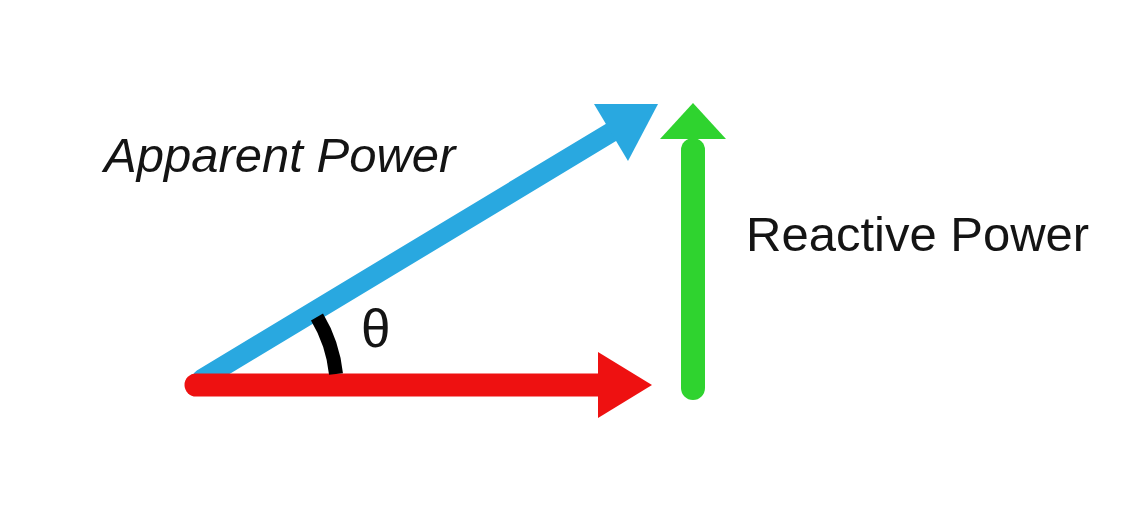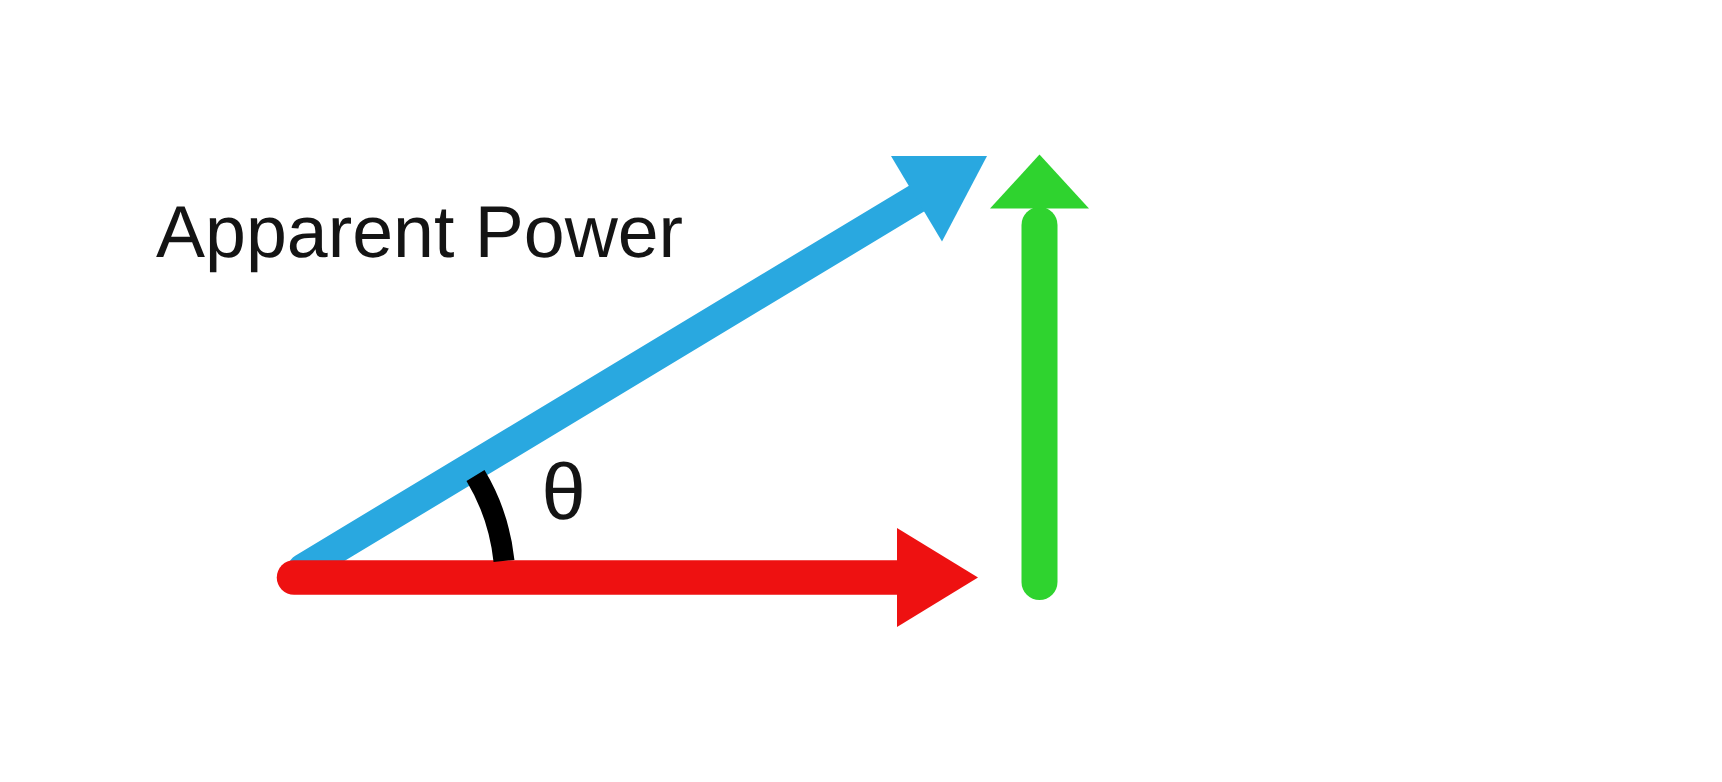--- a/index.html
+++ b/index.html
@@ -24,21 +24,21 @@
   }
   .vec-label {
     position: absolute;
     color: #141414;
     font-weight: 500;
     font-size: 49px;
     line-height: 1;
     white-space: nowrap;
     user-select: none;
   }
-  .label-apparent { left: 104px; top: 131px; }
+  .label-apparent { left: 104px; top: 131px; font-style: italic; }
   .label-reactive { left: 746px; top: 210px; }
   .label-real     { left: 262px; top: 424px; }
   .label-theta    { left: 361px; top: 302px; font-size: 53px; font-weight: 500; }
 </style>
 </head>
 <body>
 
 <div class="canvas">
 
   <svg class="diagram-svg" viewBox="0 0 1148 521" xmlns="http://www.w3.org/2000/svg">
@@ -50,17 +50,18 @@
     <polygon points="652,385 598,352 598,418" fill="#ee1111"></polygon>
 
     <line x1="693" y1="150" x2="693" y2="388" stroke-width="24" stroke-linecap="round" stroke="#2fd32f"></line>
     <polygon points="693,103 660,139 726,139" fill="#2fd32f"></polygon>
 
     <path d="M 336 374 A 139 139 0 0 0 317 317" fill="none" stroke-width="14" stroke-linecap="butt" stroke="#000000"></path>
   </svg>
 
   <div class="vec-label label-apparent">Apparent Power</div>
 
+  <div class="vec-label label-reactive">Reactive Power</div>
 
 
   <div class="vec-label label-theta">θ</div>
 
 </div>
 
 </body></html>

